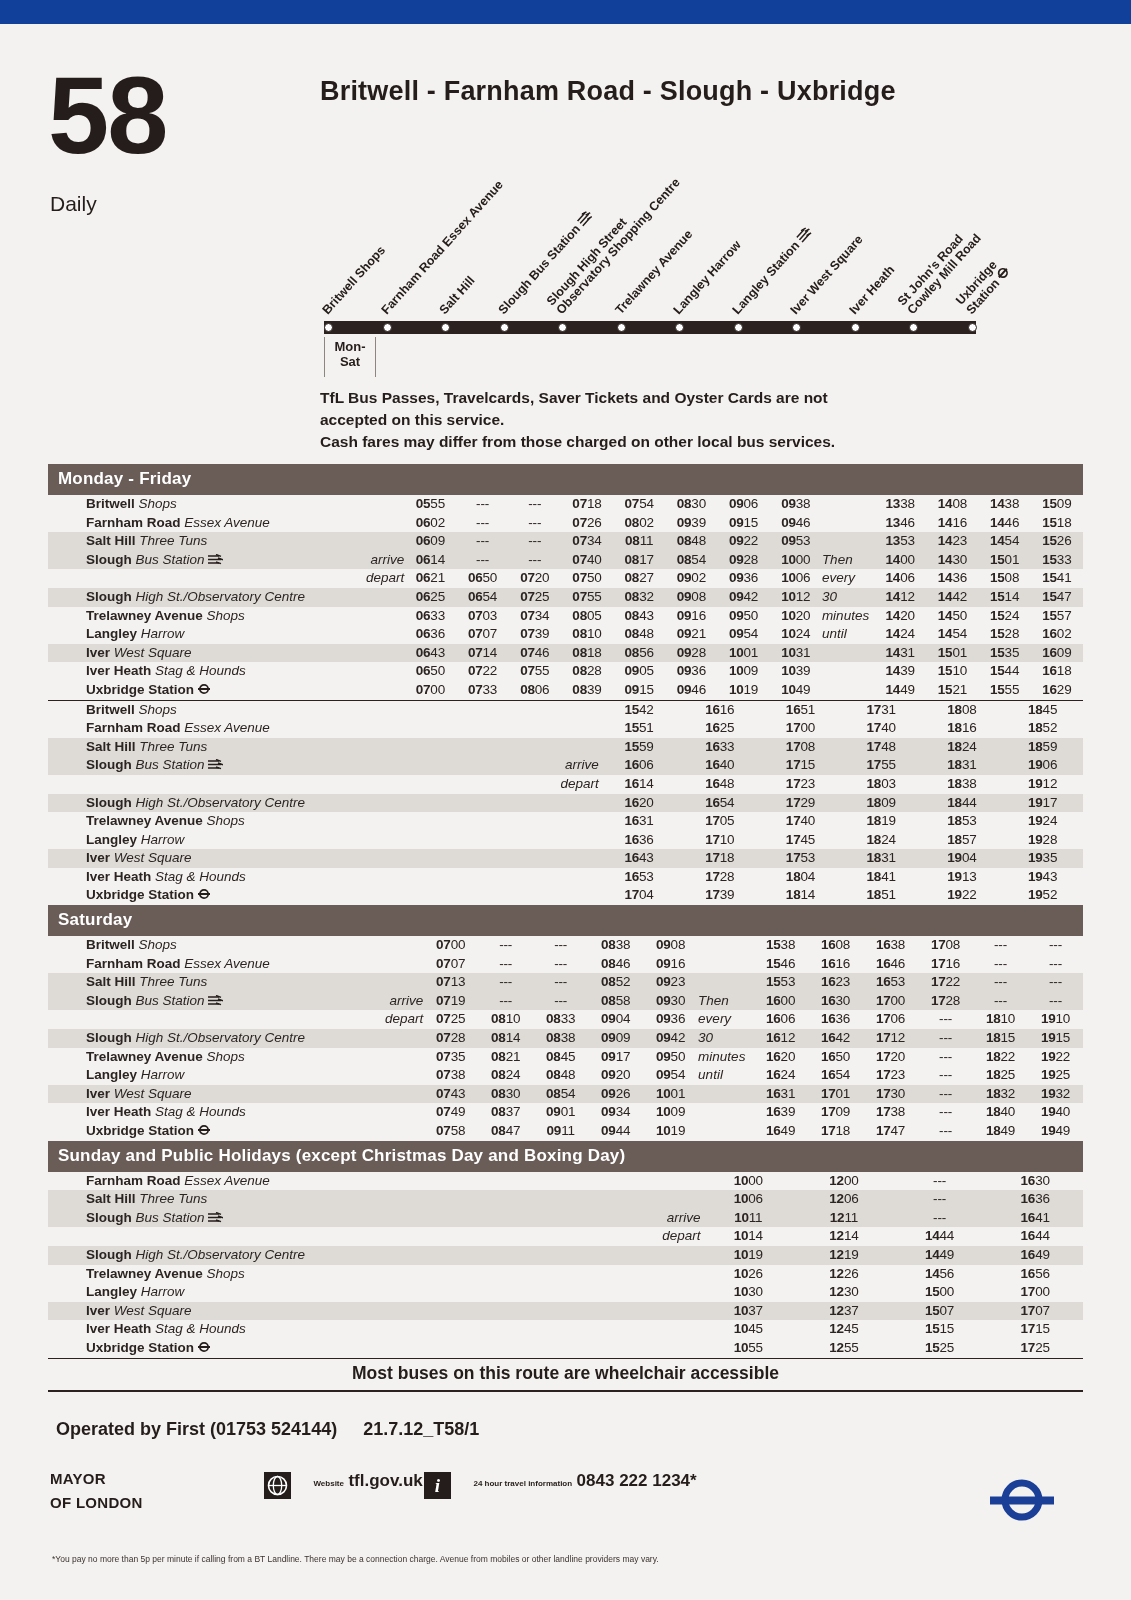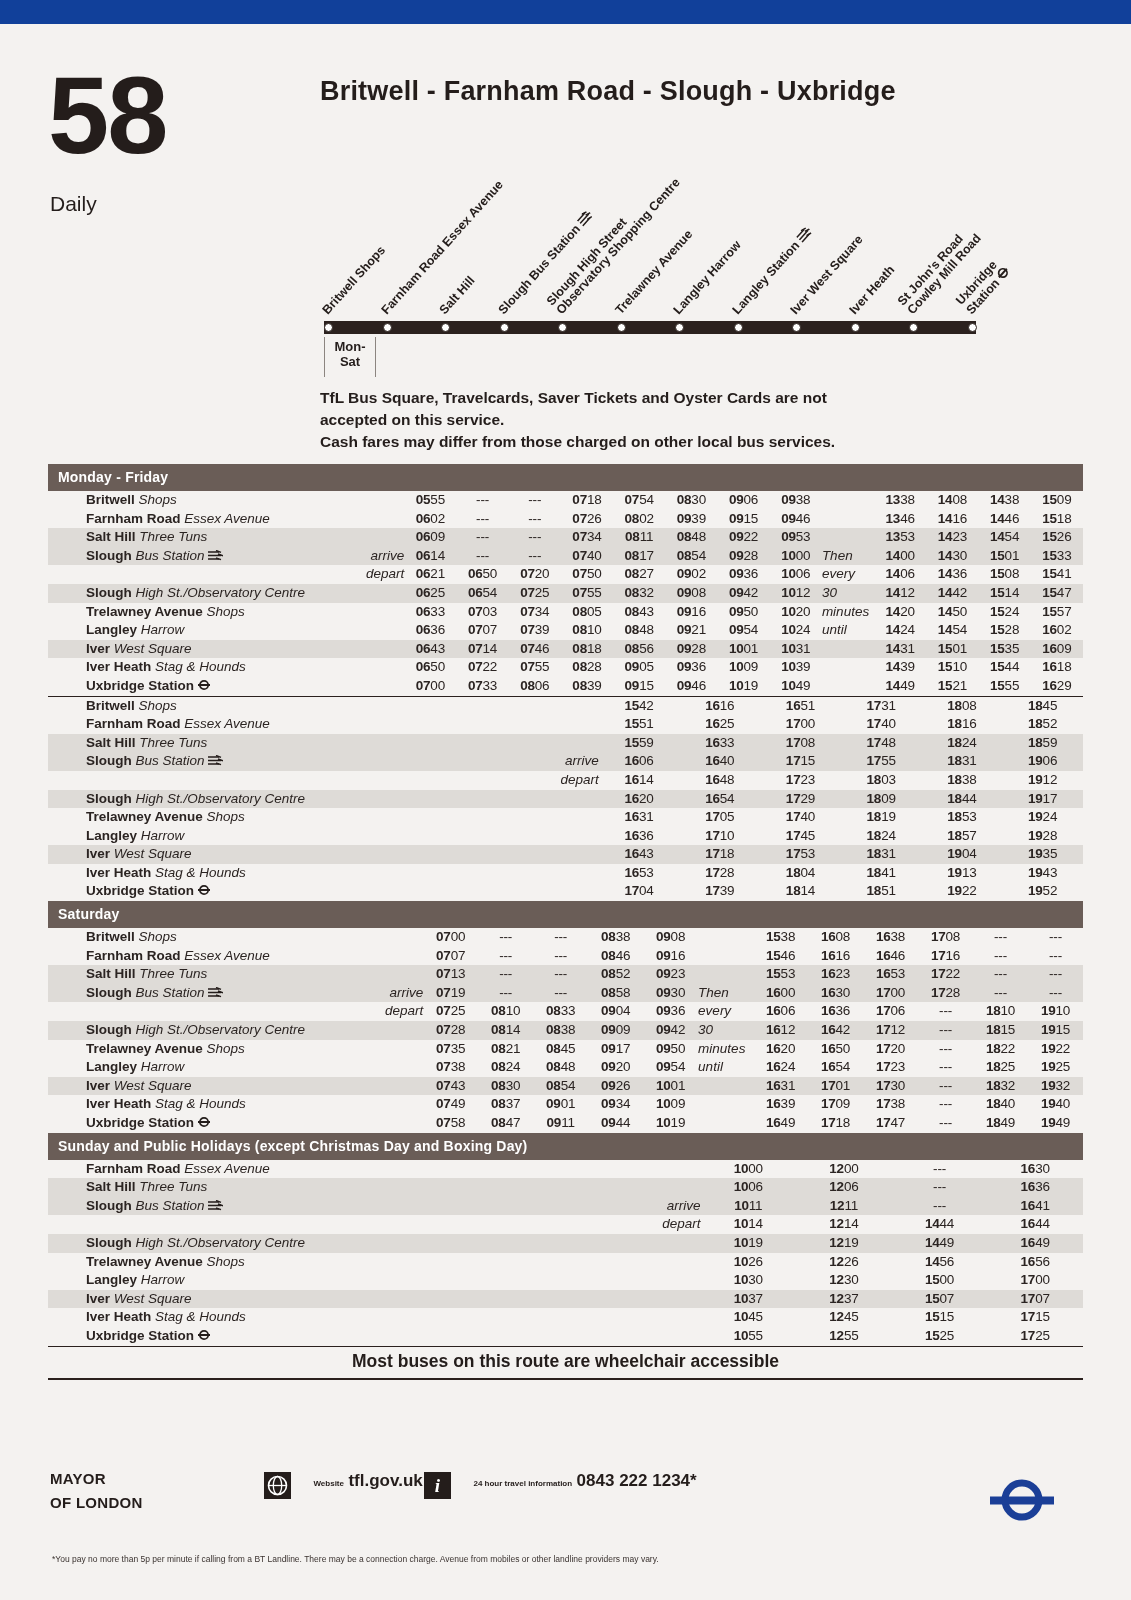--- a/index.html
+++ b/index.html
@@ -57,21 +57,21 @@
   .notice {
     position:absolute; left:320px; top:363px; width:680px;
     font-size:15.5px; font-weight:bold; line-height:22px; color:#241d1b;
   }
 
   
   .tbl-wrap { position:absolute; left:48px; top:440px; width:1035px; }
   .section { margin-bottom:0; }
   .sec-head {
     background:#6a5d57; color:#ffffff;
-    font-size:14px; font-weight:bold;
+    font-size:17px; font-weight:bold;
     padding:5px 10px 6px 10px;
     letter-spacing:.2px;
   }
   table.tt { border-collapse:collapse; width:100%; table-layout:fixed; }
   table.tt td { padding:0; font-size:13.5px; line-height:18.6px; height:18.6px; white-space:nowrap; }
   td.stopname { width:290px; padding-left:6px; }
   td.stopname b { font-weight:bold;padding-left:38px; }
   td.stopname i { font-style:italic; font-weight:normal; }
   td.ad { width:58px; text-align:right; font-style:italic; padding-right:8px; font-size:13px; }
   td.t { width:51px; text-align:center; font-size:14px; letter-spacing:-.2px; }
@@ -175,21 +175,21 @@
                 </svg></span></span>
           </div>
         </div>
       <div class="monsat">
         <span>Mon-</span><br>
         <span>Sat</span>
       </div>
     </div>
 
     <div class="notice">
-      <div>TfL Bus Square, Travelcards, Saver Tickets and Oyster Cards are not</div>
+      <div>TfL Bus Passes, Travelcards, Saver Tickets and Oyster Cards are not</div>
       <div>accepted on this service.</div>
       <div>Cash fares may differ from those charged on other local bus services.</div>
     </div>
   </div>
 
   <div class="tbl-wrap">
     <div id="sections">
         <div class="section">
           <div class="sec-head">Monday - Friday</div>
           <table class="tt">
@@ -797,20 +797,23 @@
                 <td class="t"><span class="hh">15</span>25</td>
                 <td class="t"><span class="hh">17</span>25</td>
               </tr>
             </tbody>
           </table>
         </div>
       </div>
     <div class="wheel">Most buses on this route are wheelchair accessible</div>
   </div>
 
+  <div class="operated">
+    <span>Operated by First (01753 524144)</span><span class="code">21.7.12_T58/1</span>
+  </div>
 
   <div class="mayor">
     <div>MAYOR</div>
     <div>OF LONDON</div>
   </div>
 
   <div class="infoblk web">
     <span class="sqicon">
       <svg width="27" height="27" viewBox="0 0 27 27" aria-hidden="true">
         <circle cx="13.5" cy="13.5" r="9" fill="none" stroke="#fff" stroke-width="1.6"></circle>

